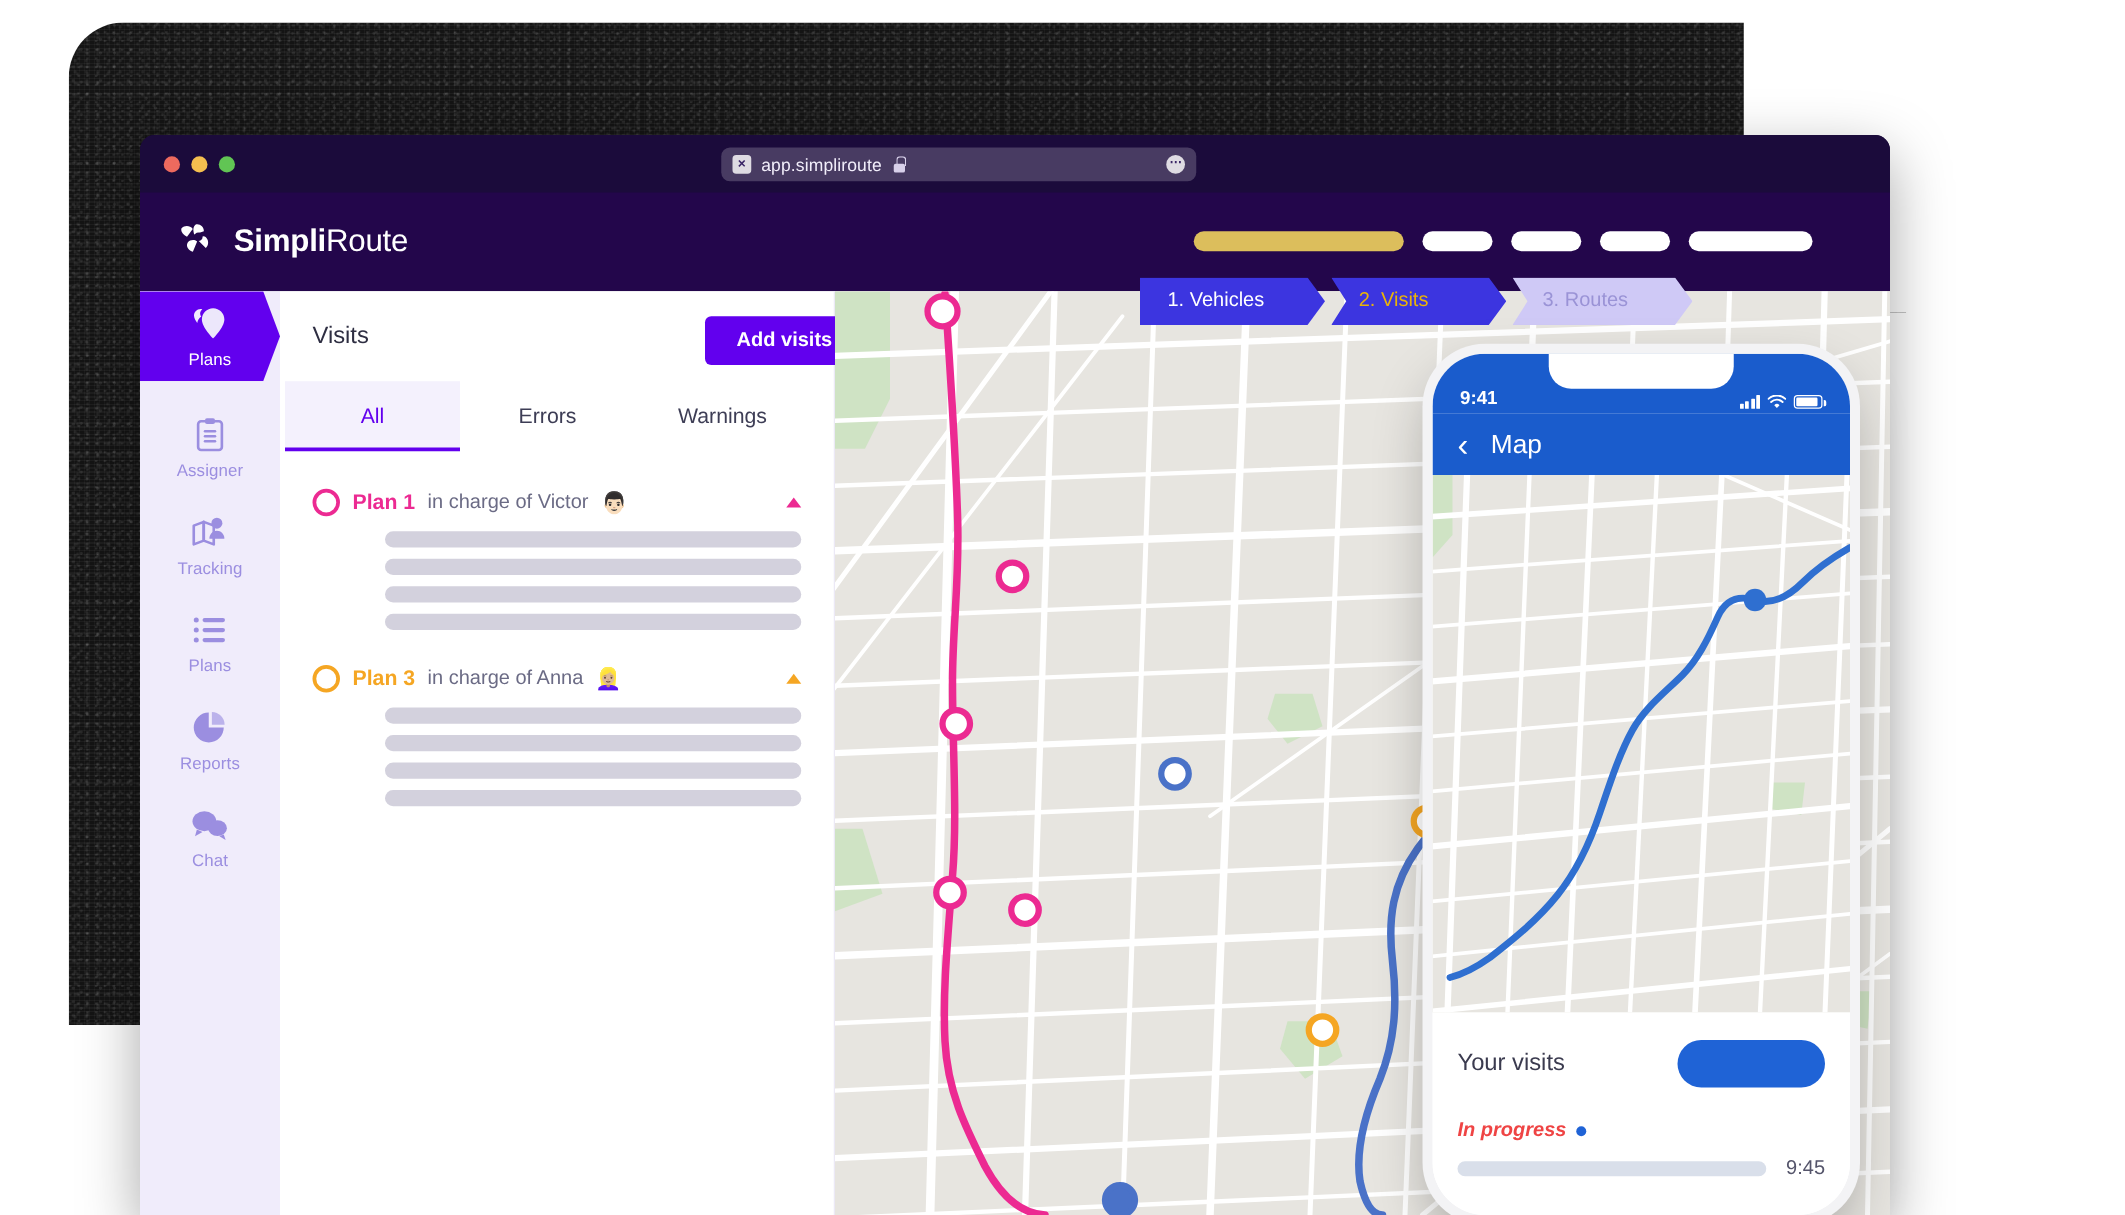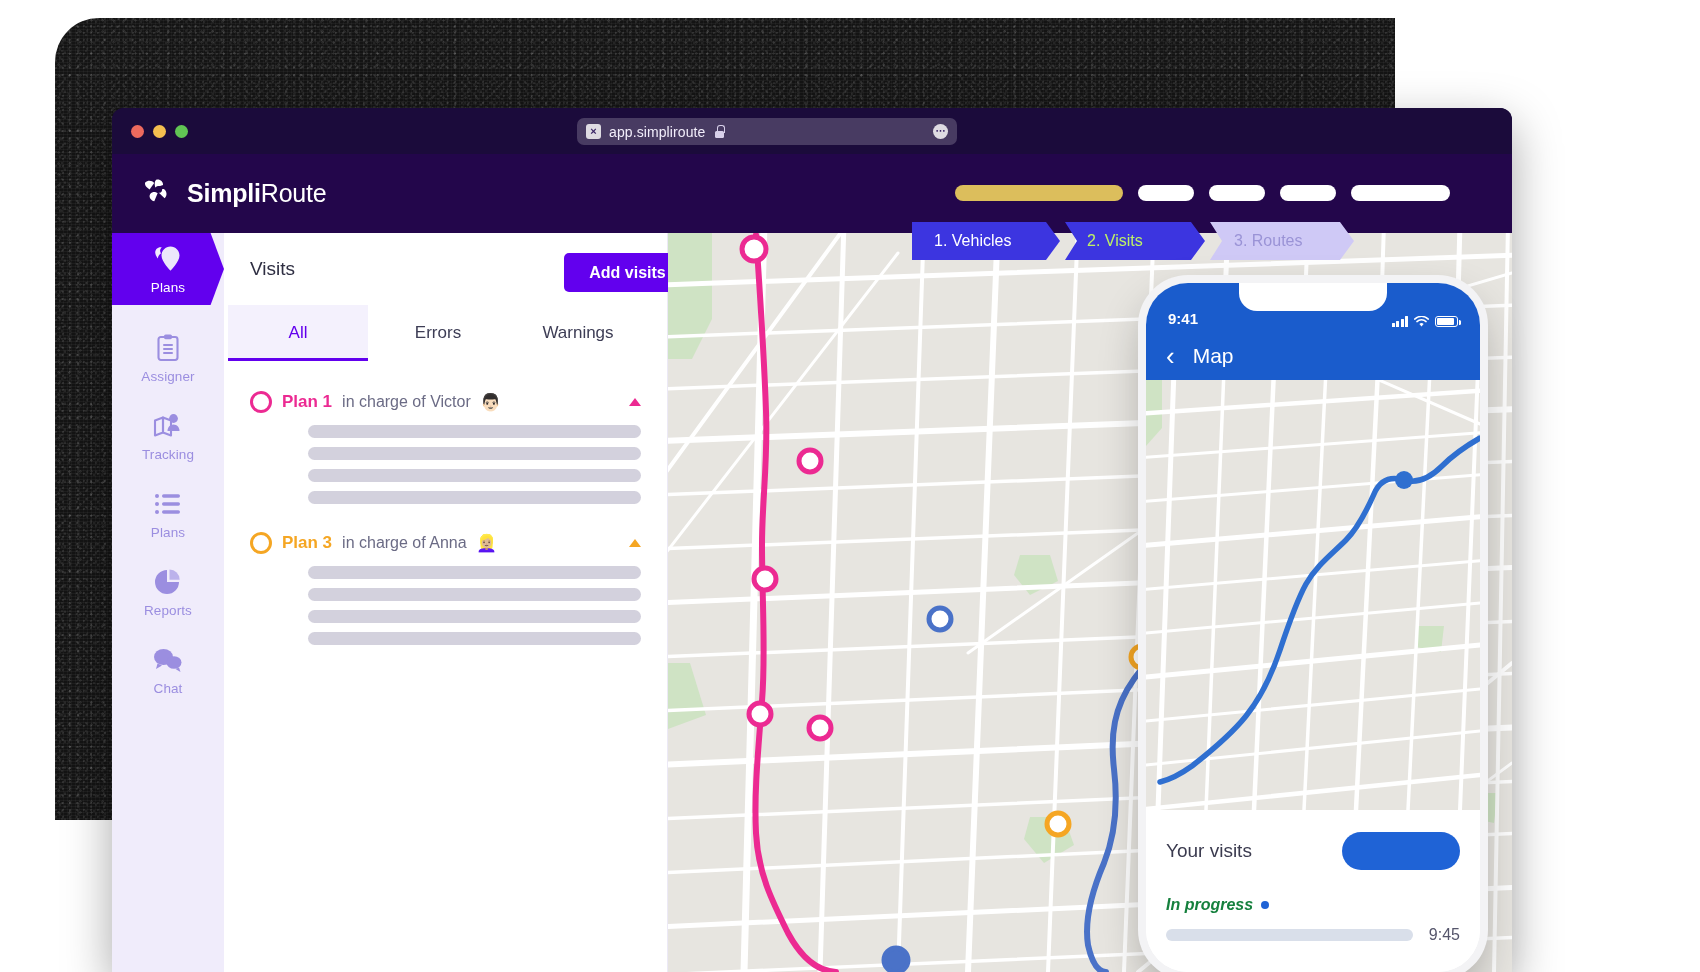--- a/index.html
+++ b/index.html
@@ -206,21 +206,21 @@
   }
   .ph-back { color:#fff; font-size: 26px; line-height:1; font-weight:300; cursor:pointer; }
   .ph-title { color:#fff; font-size: 21px; font-weight:400; }
 
   .ph-map { position:relative; height: 430px; background:#e7e5e0; overflow:hidden; }
   .ph-sheet { position:relative; height: 162px; background:#fff; padding: 22px 20px 0 20px; }
   .ph-sheet-row { display:flex; align-items:center; justify-content:space-between; }
   .ph-visits { font-size: 19px; color:#3b3b4f; }
   .ph-cta { width: 118px; height: 38px; border-radius: 19px; background:#1f63d6; border:none; cursor:pointer; }
   .ph-prog-label { display:flex; align-items:center; gap:8px; margin-top: 26px; }
-  .ph-prog-text { font-style: italic; font-weight:700; font-size: 16px; color:#15803d; }
+  .ph-prog-text { font-style: italic; font-weight:700; font-size: 16px; color:#ef4444; }
   .ph-prog-dot { width:8px; height:8px; border-radius:50%; background:#1f63d6; }
   .ph-prog-row { display:flex; align-items:center; gap: 16px; margin-top: 12px; }
   .ph-prog-bar { flex:1; height: 12px; border-radius:6px; background:#d9dfea; }
   .ph-time2 { font-size: 16px; color:#55556b; }
 
   svg { display:block; }
 </style>
 </head>
 <body>
 <div id="stage">
@@ -476,21 +476,21 @@
       </svg>
 
     </div>
   </div>
 
   <div style="position:absolute; left:800px; top:114px; display:flex; align-items:center;">
     <div style="height:38px;background:#3c35e0;color:#fff;display:flex;align-items:center;padding:0 30px 0 22px;font-size:16px;
                 clip-path:polygon(0 0, calc(100% - 14px) 0, 100% 50%, calc(100% - 14px) 100%, 0 100%);min-width:148px;">
       <span>1.  Vehicles</span>
     </div>
-    <div style="height:38px;background:#3c35e0;color:#bef264;display:flex;align-items:center;padding:0 30px 0 22px;font-size:16px;margin-left:5px;
+    <div style="height:38px;background:#3c35e0;color:#eab308;display:flex;align-items:center;padding:0 30px 0 22px;font-size:16px;margin-left:5px;
                 clip-path:polygon(0 0, calc(100% - 14px) 0, 100% 50%, calc(100% - 14px) 100%, 0 100%, 12px 50%);min-width:140px;">
       <span>2. Visits</span>
     </div>
     <div style="height:38px;background:#cfc9f6;color:#9a93d6;display:flex;align-items:center;padding:0 30px 0 24px;font-size:16px;margin-left:5px;
                 clip-path:polygon(0 0, calc(100% - 14px) 0, 100% 50%, calc(100% - 14px) 100%, 0 100%, 12px 50%);min-width:144px;">
       <span>3. Routes</span>
     </div>
   </div>
 
 </div>

